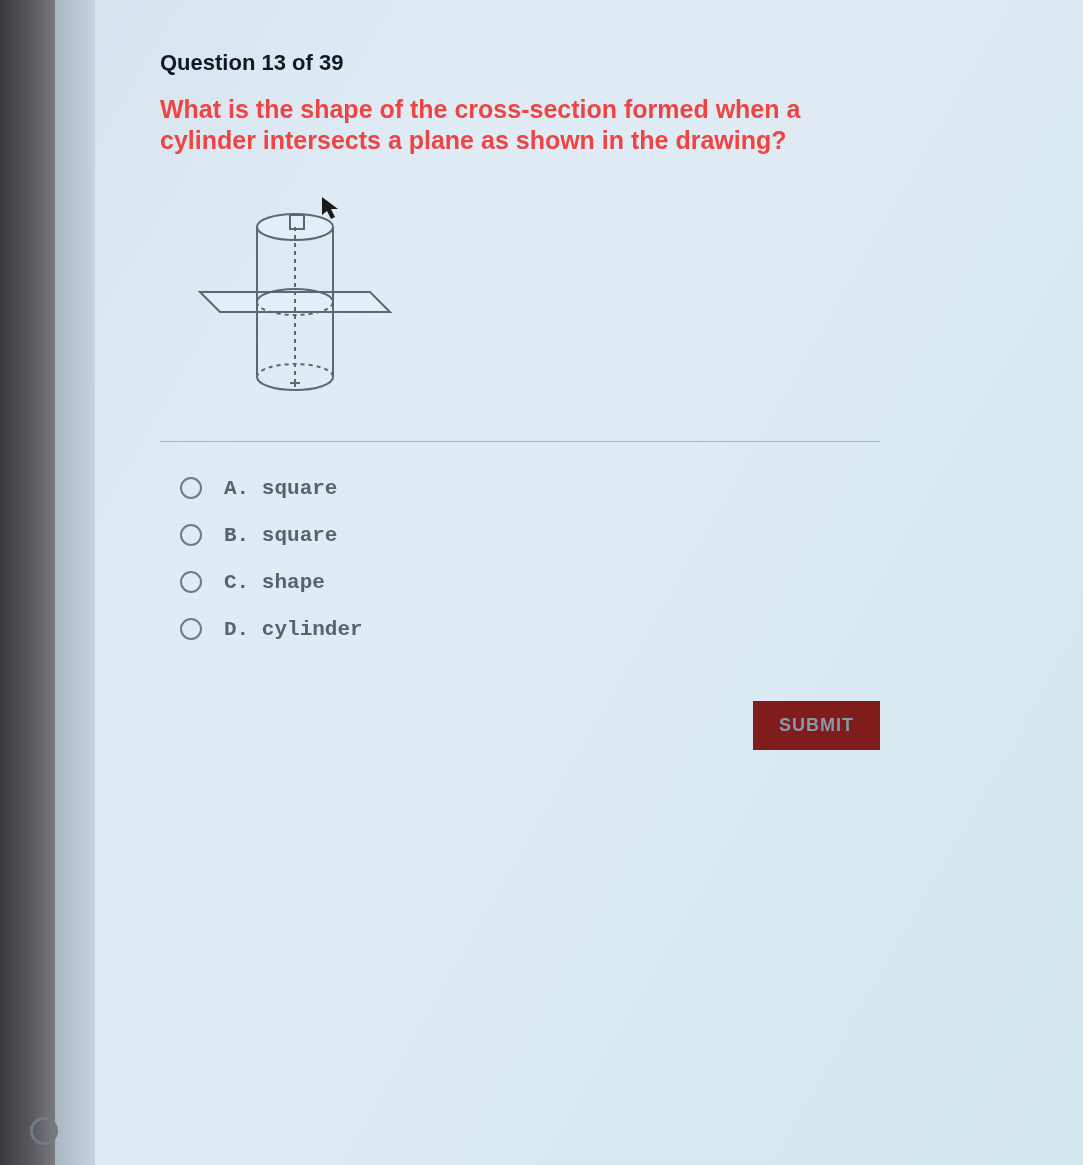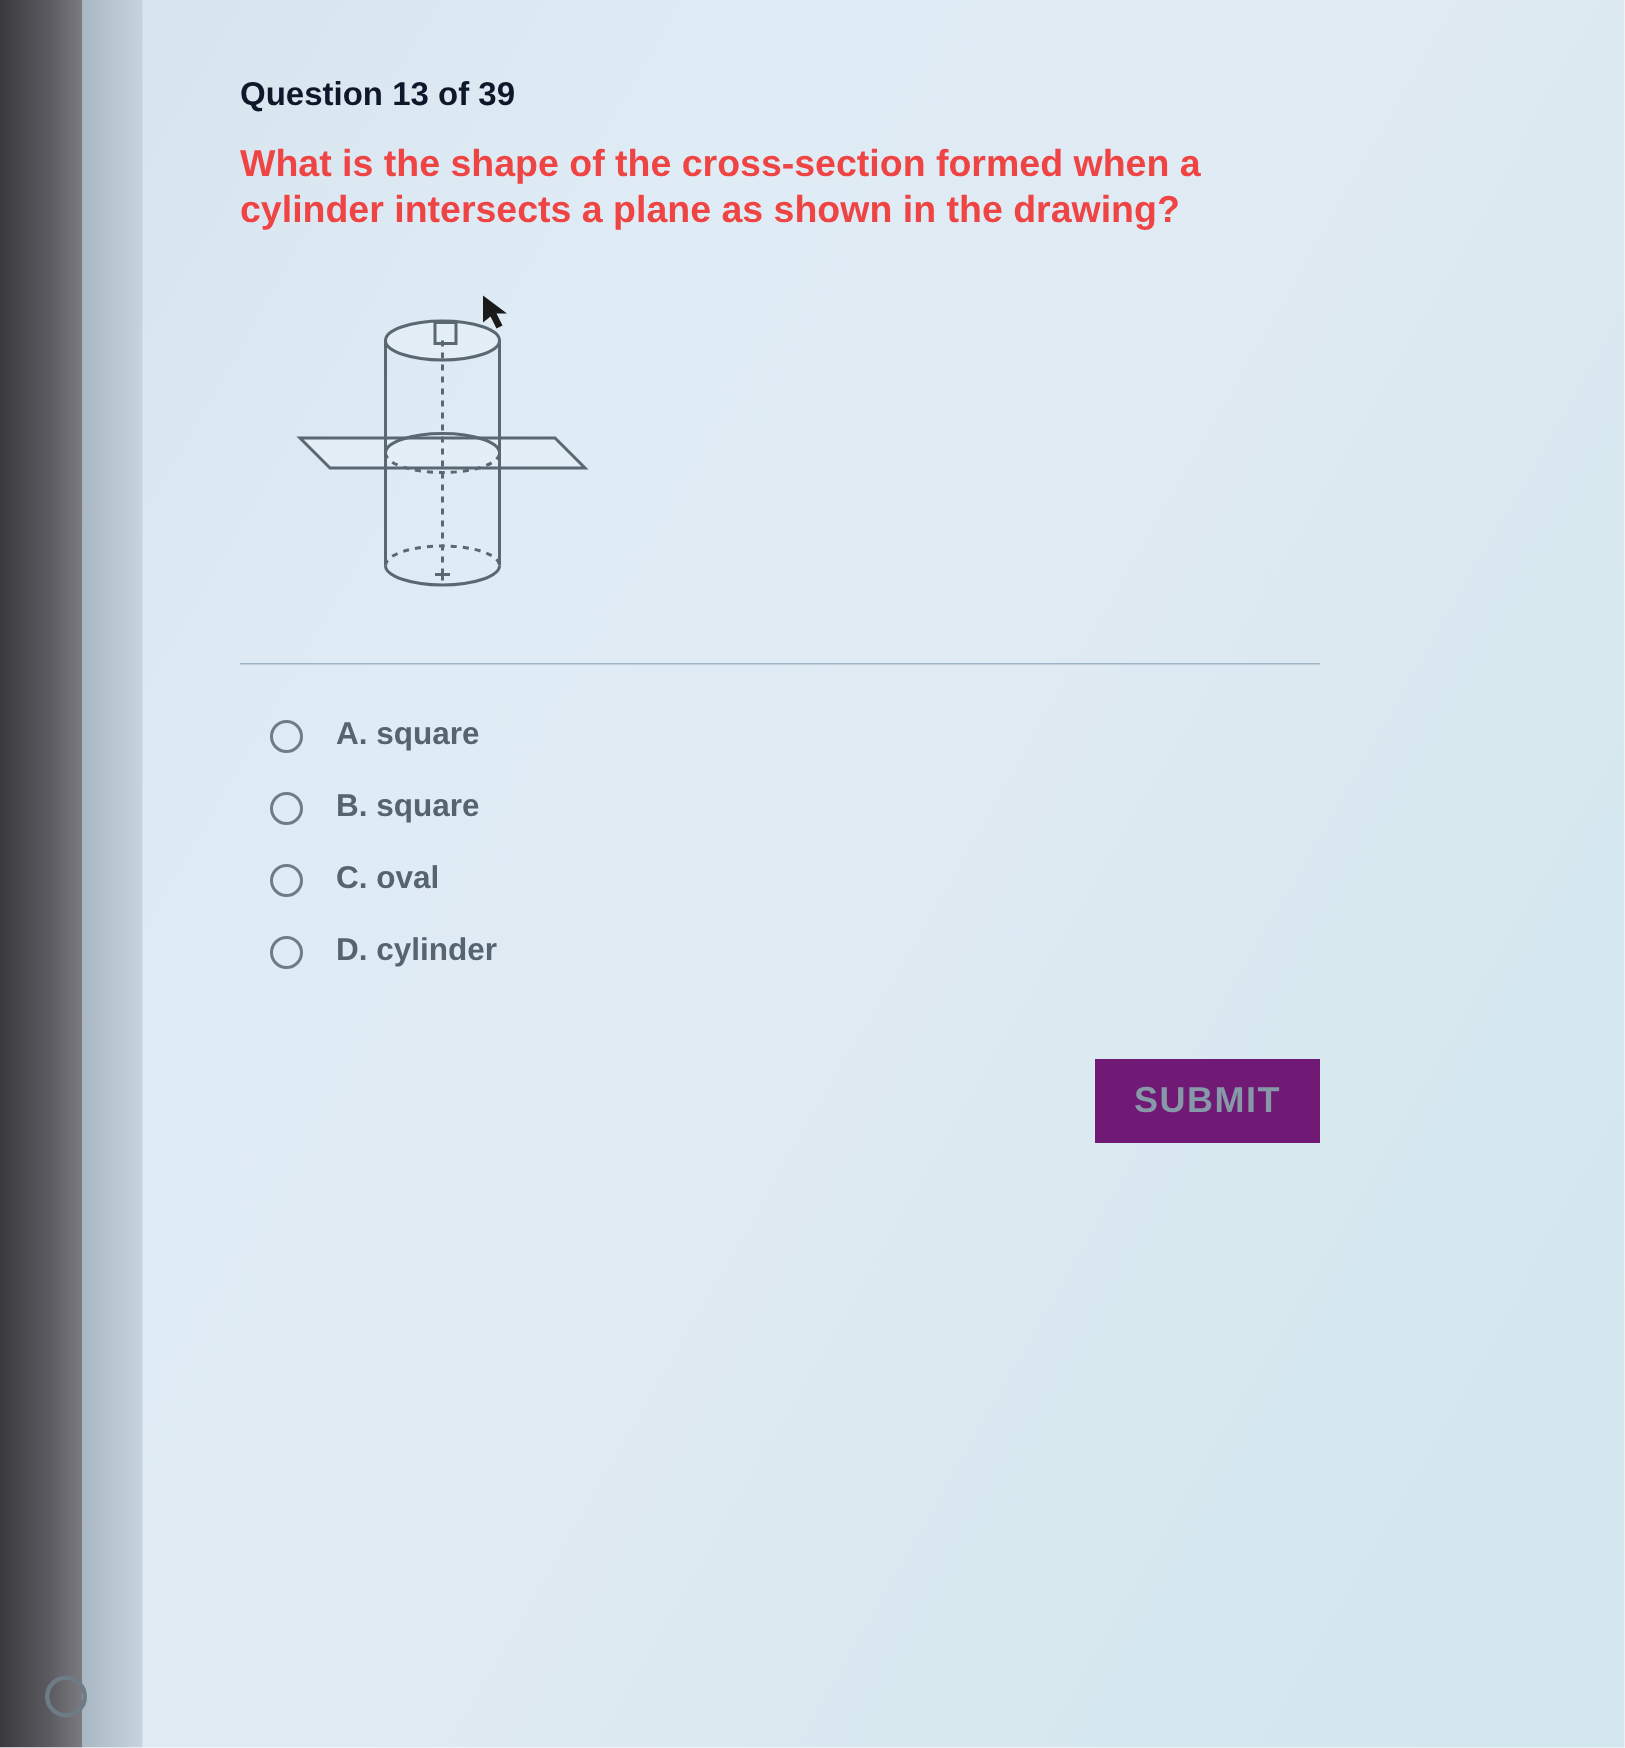--- a/index.html
+++ b/index.html
@@ -49,23 +49,24 @@
     border: none;
     border-top: 1px solid #9fb5c5;
     margin: 30px 0 35px 0;
     width: 720px;
   }
   .options {
     margin-left: 20px;
   }
   .option {
     display: flex;
-    align-items: flex-end;
+    align-items: flex-start;
     margin-bottom: 24px;
     cursor: pointer;
+    font-family: Liberation Mono, monospace;
   }
   .radio {
     width: 22px; height: 22px;
     border: 2px solid #6e7c86;
     border-radius: 50%;
     margin-right: 22px;
     flex-shrink: 0;
     background: transparent;
   }
   .opt-label {
@@ -73,24 +74,24 @@
     font-weight: bold;
     font-size: 21px;
   }
   .submit-wrap {
     width: 720px;
     display: flex;
     justify-content: flex-end;
     margin-top: 60px;
   }
   .submit {
-    background: #701a75;
+    background: #7f1d1d;
     color: #8799a8;
     font-weight: bold;
-    font-size: 24px;
+    font-size: 18px;
     letter-spacing: 1px;
     padding: 14px 26px;
     border: none;
     cursor: pointer;
   }
   .bottom-radio {
     position: absolute;
     left: 30px;
     bottom: 20px;
     width: 28px; height: 28px;
@@ -157,21 +158,21 @@
       <span class="radio"></span>
       <span class="opt-label">
         <span>B.</span>
         <span>square</span>
       </span>
     </div>
     <div class="option">
       <span class="radio"></span>
       <span class="opt-label">
         <span>C.</span>
-        <span>oval</span>
+        <span>shape</span>
       </span>
     </div>
     <div class="option">
       <span class="radio"></span>
       <span class="opt-label">
         <span>D.</span>
         <span>cylinder</span>
       </span>
     </div>
   </div>

